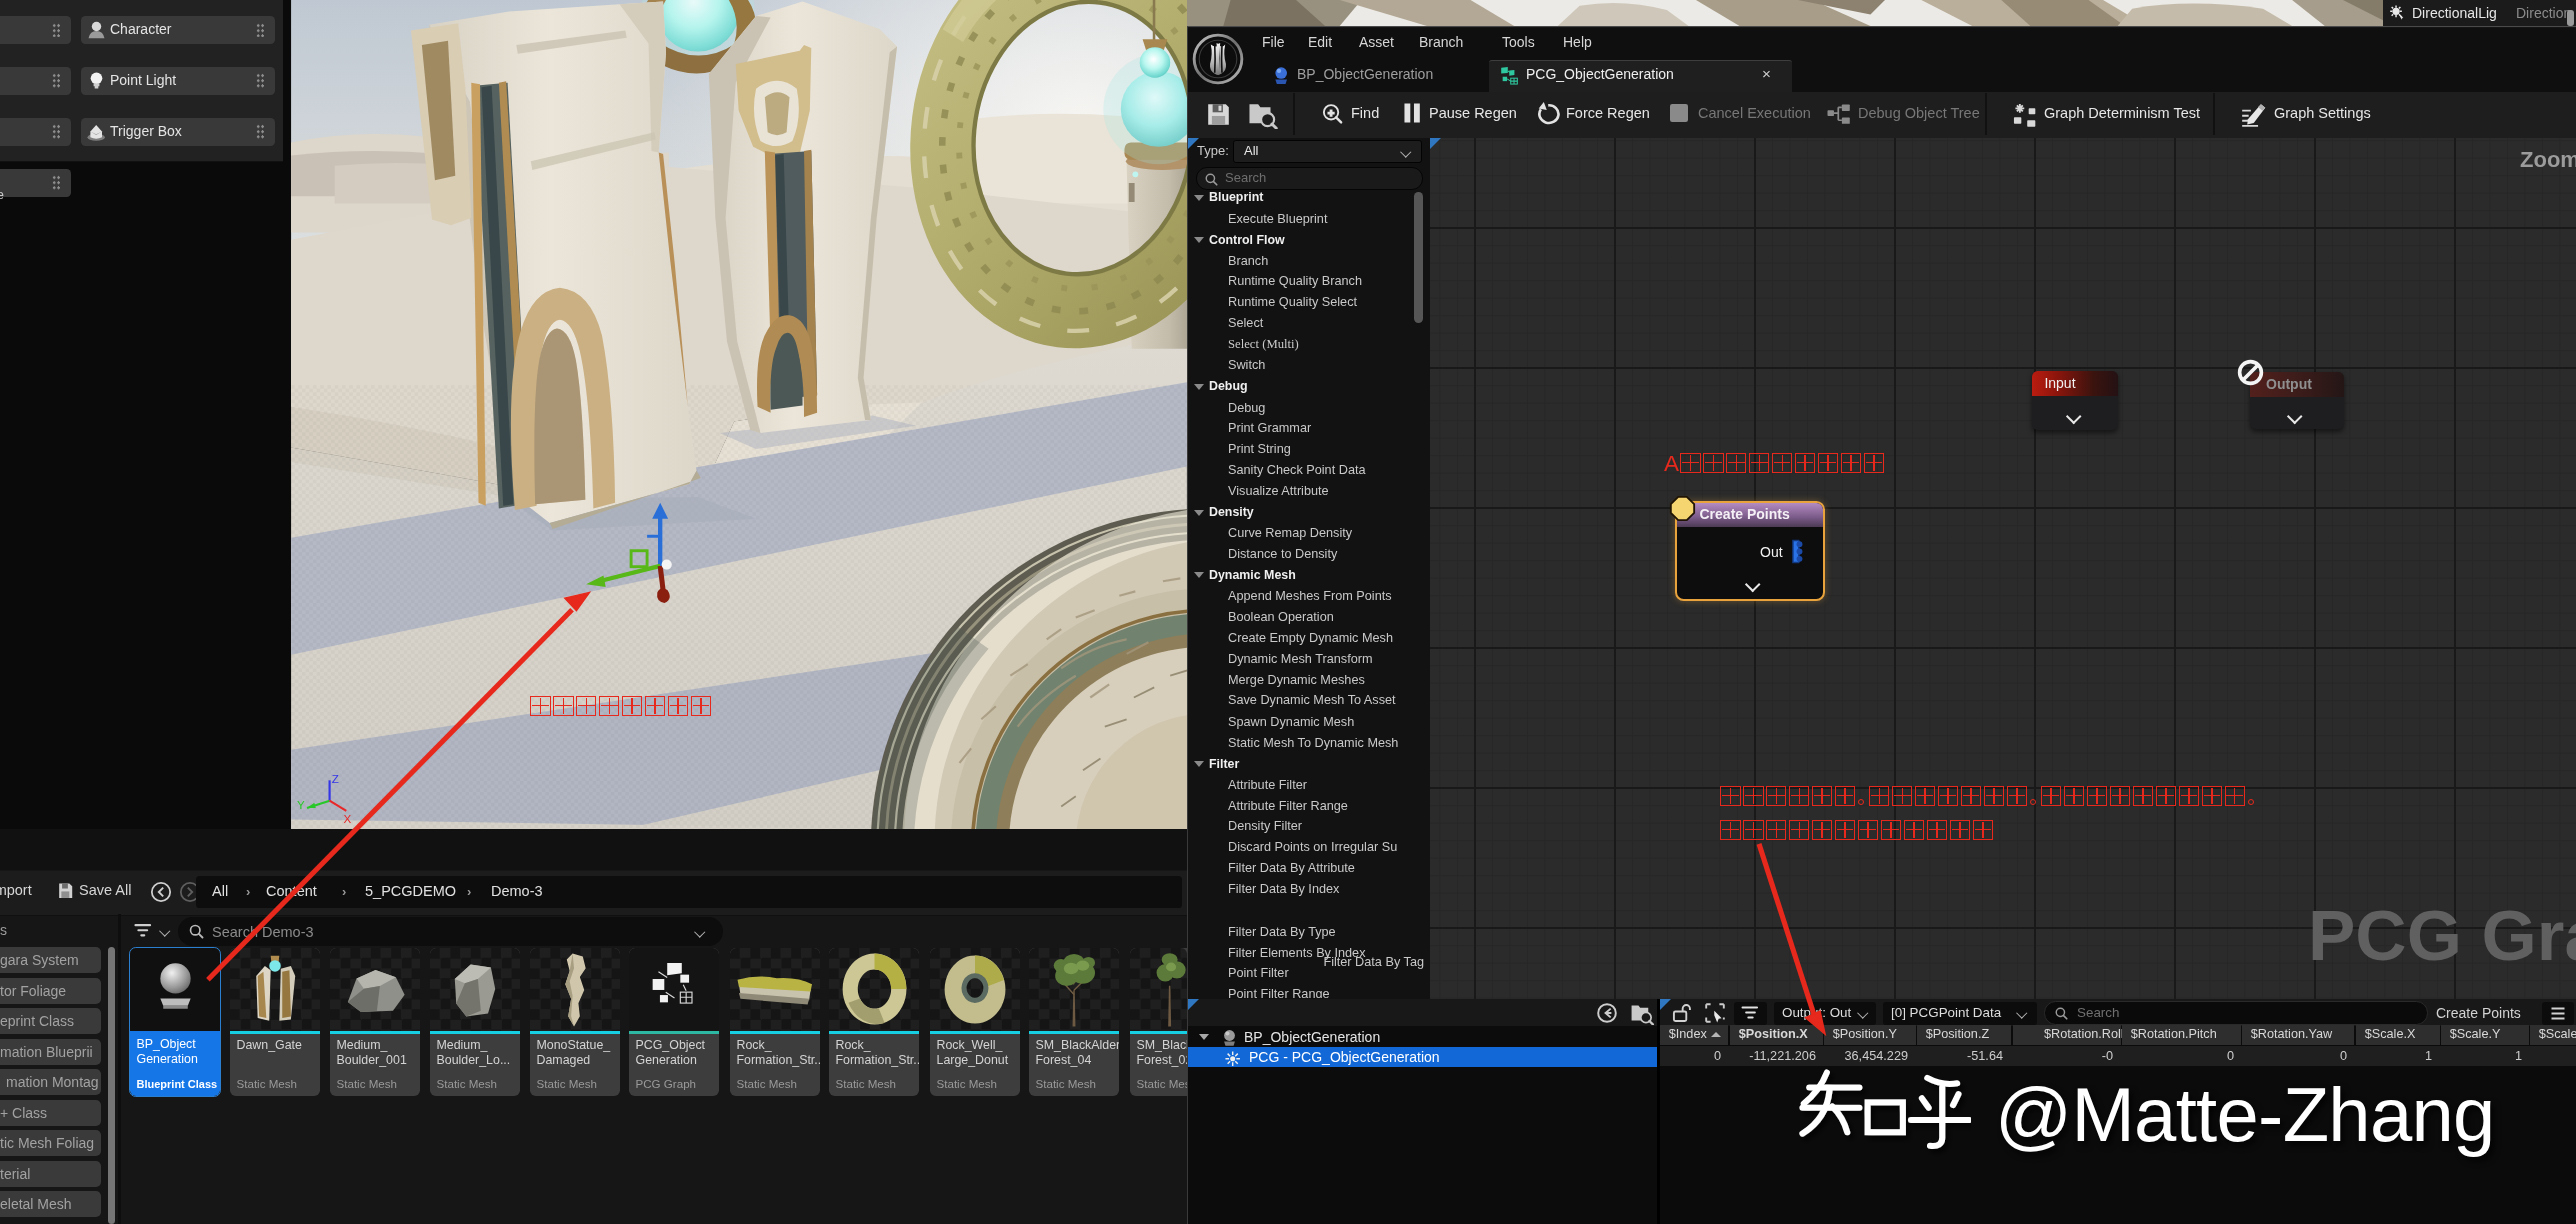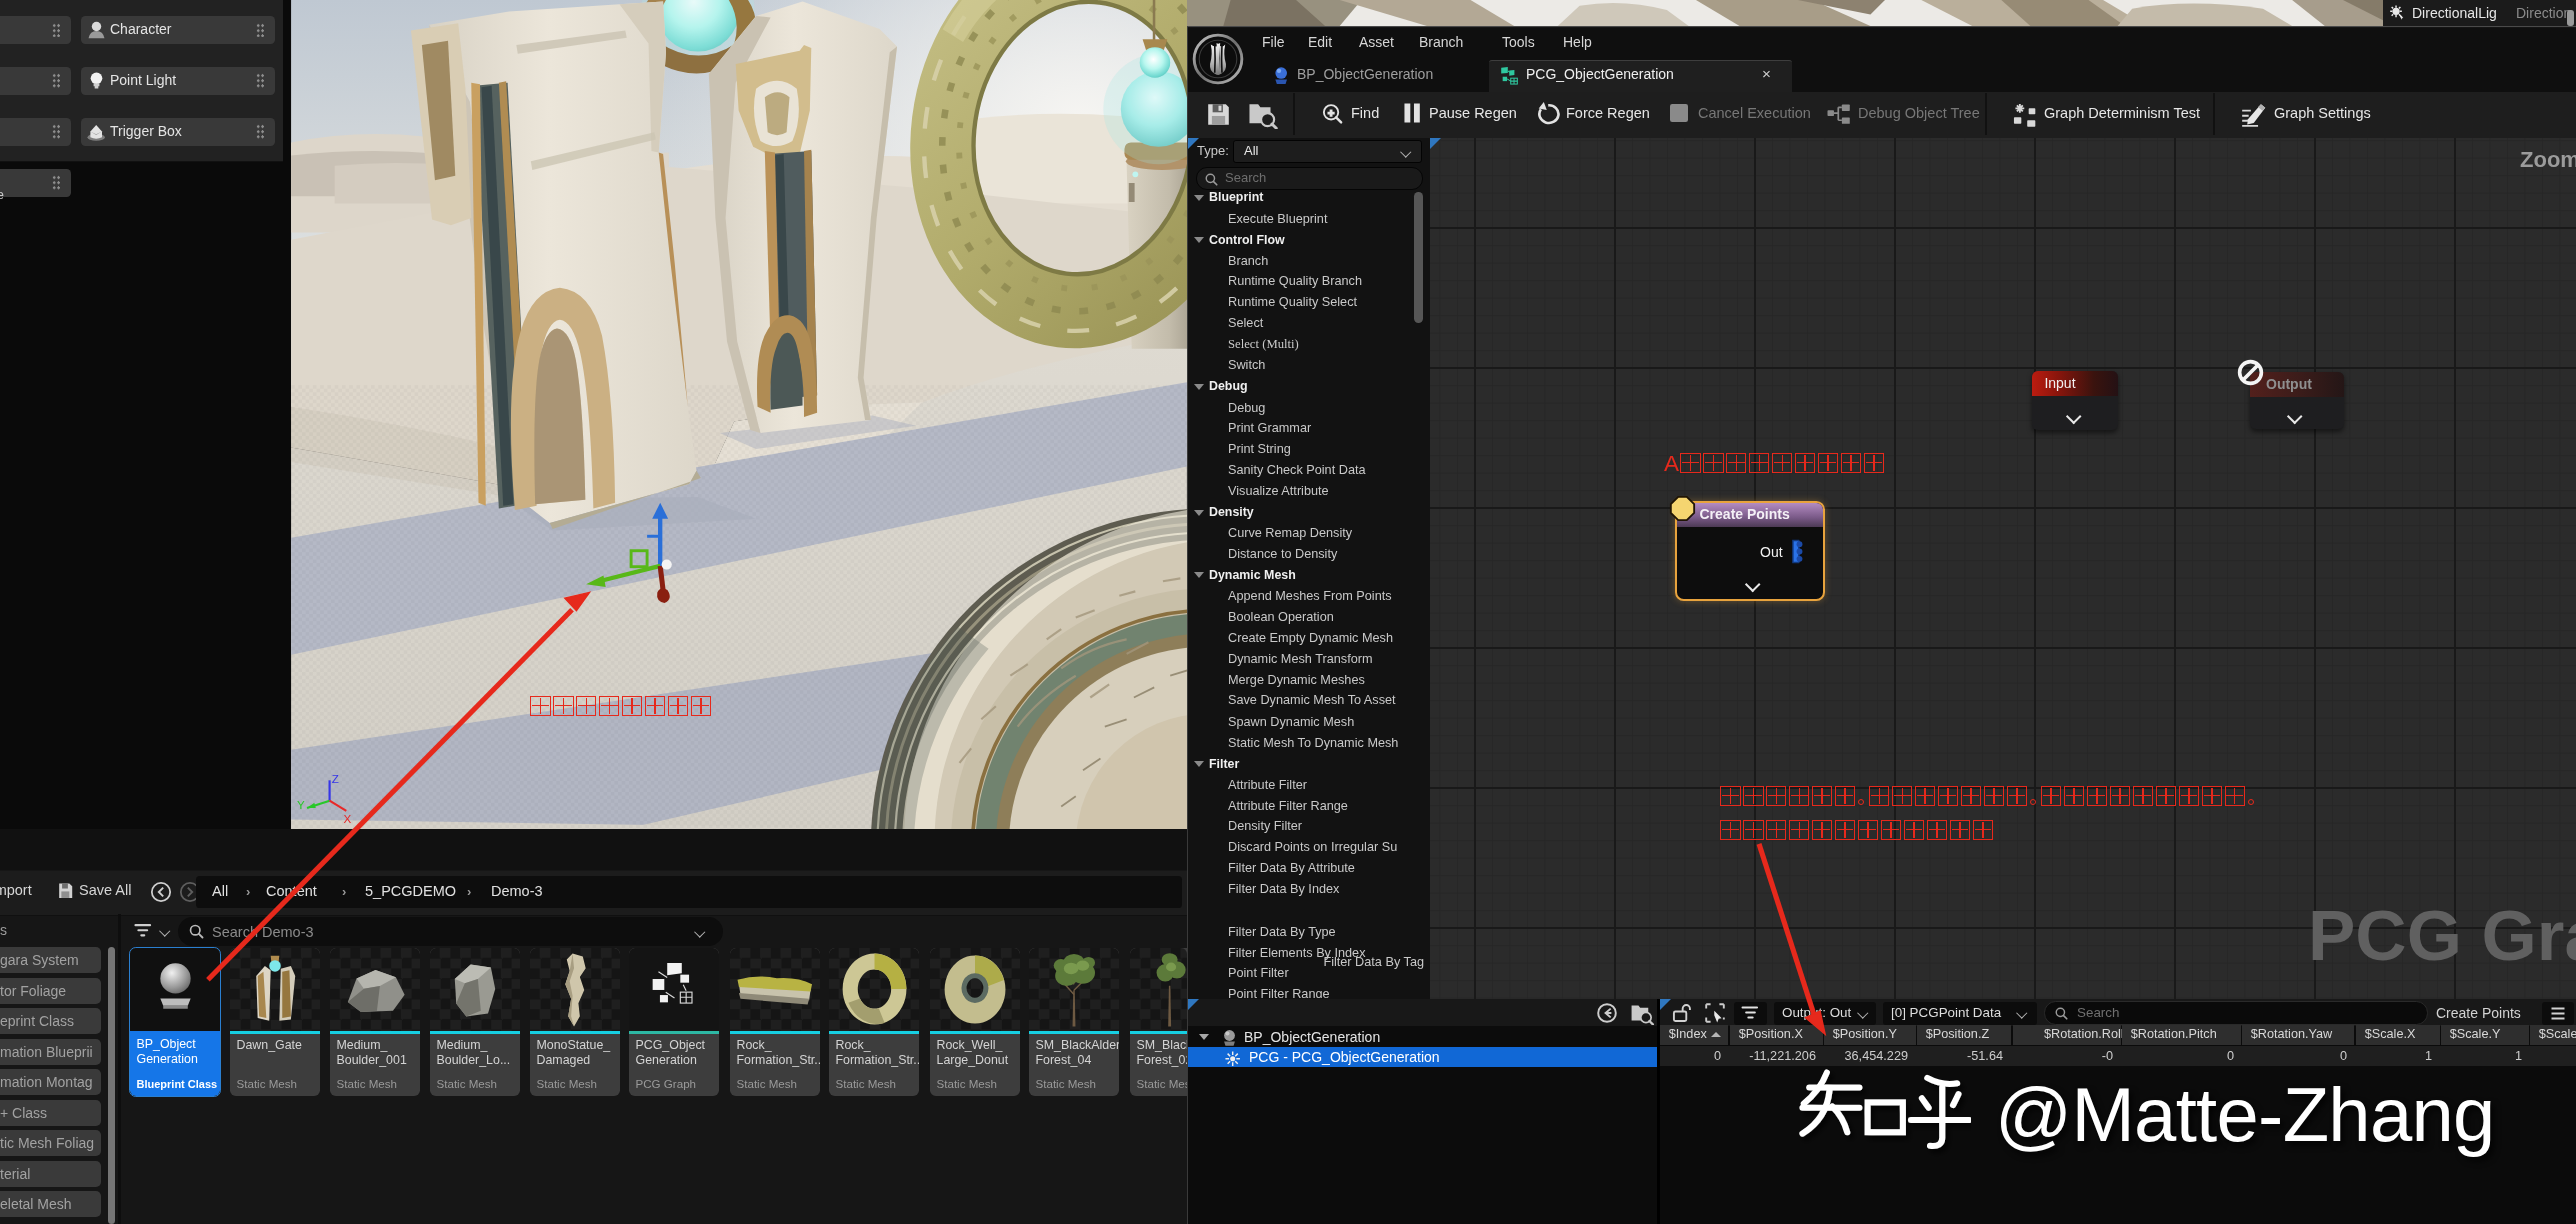--- a/index.html
+++ b/index.html
@@ -290,21 +290,21 @@
 <div class="abs" style="left:-44px;top:1039px;width:145px;height:26px;background:#3a3a3a;border-radius:5.1px;"></div>
 <div class="abs" style="left:-44px;top:1069px;width:145px;height:26px;background:#3a3a3a;border-radius:5.1px;"></div>
 <div class="abs" style="left:-44px;top:1100px;width:145px;height:26px;background:#3a3a3a;border-radius:5.1px;"></div>
 <div class="abs" style="left:-44px;top:1130px;width:145px;height:26px;background:#3a3a3a;border-radius:5.1px;"></div>
 <div class="abs" style="left:-44px;top:1161px;width:145px;height:26px;background:#3a3a3a;border-radius:5.1px;"></div>
 <div class="abs" style="left:-44px;top:1191px;width:145px;height:26px;background:#3a3a3a;border-radius:5.1px;"></div>
 <div class="abs" style="left:0;top:952px;color:#a2a2a2;font-size:14px;">gara System</div>
 <div class="abs" style="left:0;top:983px;color:#a2a2a2;font-size:14px;">tor Foliage</div>
 <div class="abs" style="left:0;top:1013px;color:#a2a2a2;font-size:14px;">eprint Class</div>
 <div class="abs" style="left:0;top:1044px;color:#a2a2a2;font-size:14px;">mation Bluepriі</div>
-<div class="abs" style="left:0;top:1074px;color:#a2a2a2;font-size:14px;">mation Montag</div>
+<div class="abs" style="left:0;top:1074px;color:#a2a2a2;font-size:14px;padding-left:6px;">mation Montag</div>
 <div class="abs" style="left:0;top:1105px;color:#a2a2a2;font-size:14px;">+ Class</div>
 <div class="abs" style="left:0;top:1135px;color:#a2a2a2;font-size:14px;">tic Mesh Foliag</div>
 <div class="abs" style="left:0;top:1166px;color:#a2a2a2;font-size:14px;">terial</div>
 <div class="abs" style="left:0;top:1196px;color:#a2a2a2;font-size:14px;">eletal Mesh</div>
 <div class="abs" style="left:108px;top:947px;width:7.3px;height:277px;background:#757575;border-radius:3.6px;"></div>
 <div class="abs" style="left:118px;top:914px;width:2.9px;height:310px;background:#0e0e0e;"></div>
 </div>
 <div id="cb-grid">
 
 <div class="tile" style="left:130px;outline:1.5px solid #2a7fd0;">
@@ -755,21 +755,21 @@
     </svg>
 <div class="abs" style="left:2077px;top:1005px;color:#6f6f6f;font-size:13.4px;">Search</div>
 <div class="abs" style="left:2436px;top:1005px;color:#d2d2d2;font-size:14px;">Create Points</div>
 <div class="abs" style="left:2542px;top:1002px;width:32px;height:22.5px;background:#0c0c0c;border-radius:2.9px;"></div>
 <svg class="abs" style="left:2550px;top:1007px;" width="16" height="13" viewBox="0 0 22 18">
       <path d="M2,2 h18 M2,9 h18 M2,16 h18" stroke="#d2d2d2" stroke-width="2.6"></path>
     </svg>
 
 <div class="hcell" style="left:1660px;width:68px;">$Index</div>
 <div class="abs" style="left:1711px;top:1032px;width:0;height:0;border-left:5.1px solid transparent;border-right:5.1px solid transparent;border-bottom:5.8px solid #b5b5b5;"></div>
-<div class="hcell" style="left:1730px;width:93px;">$Position.X</div>
+<div class="hcell" style="left:1730px;width:93px;font-weight:bold;">$Position.X</div>
 <div class="hcell" style="left:1824px;width:92px;">$Position.Y</div>
 <div class="hcell" style="left:1917px;width:94px;">$Position.Z</div>
 <div class="hcell" style="left:2013px;width:108px;padding-left:31px;">$Rotation.Roll</div>
 <div class="hcell" style="left:2122px;width:119px;">$Rotation.Pitch</div>
 <div class="hcell" style="left:2242px;width:112px;">$Rotation.Yaw</div>
 <div class="hcell" style="left:2356px;width:84px;">$Scale.X</div>
 <div class="hcell" style="left:2441px;width:88px;">$Scale.Y</div>
 <div class="hcell" style="left:2530px;width:46px;">$Scale.</div>
 
 <div class="abs" style="left:1660px;top:1046px;width:916px;height:20.4px;background:#1f1f1f;"></div>

